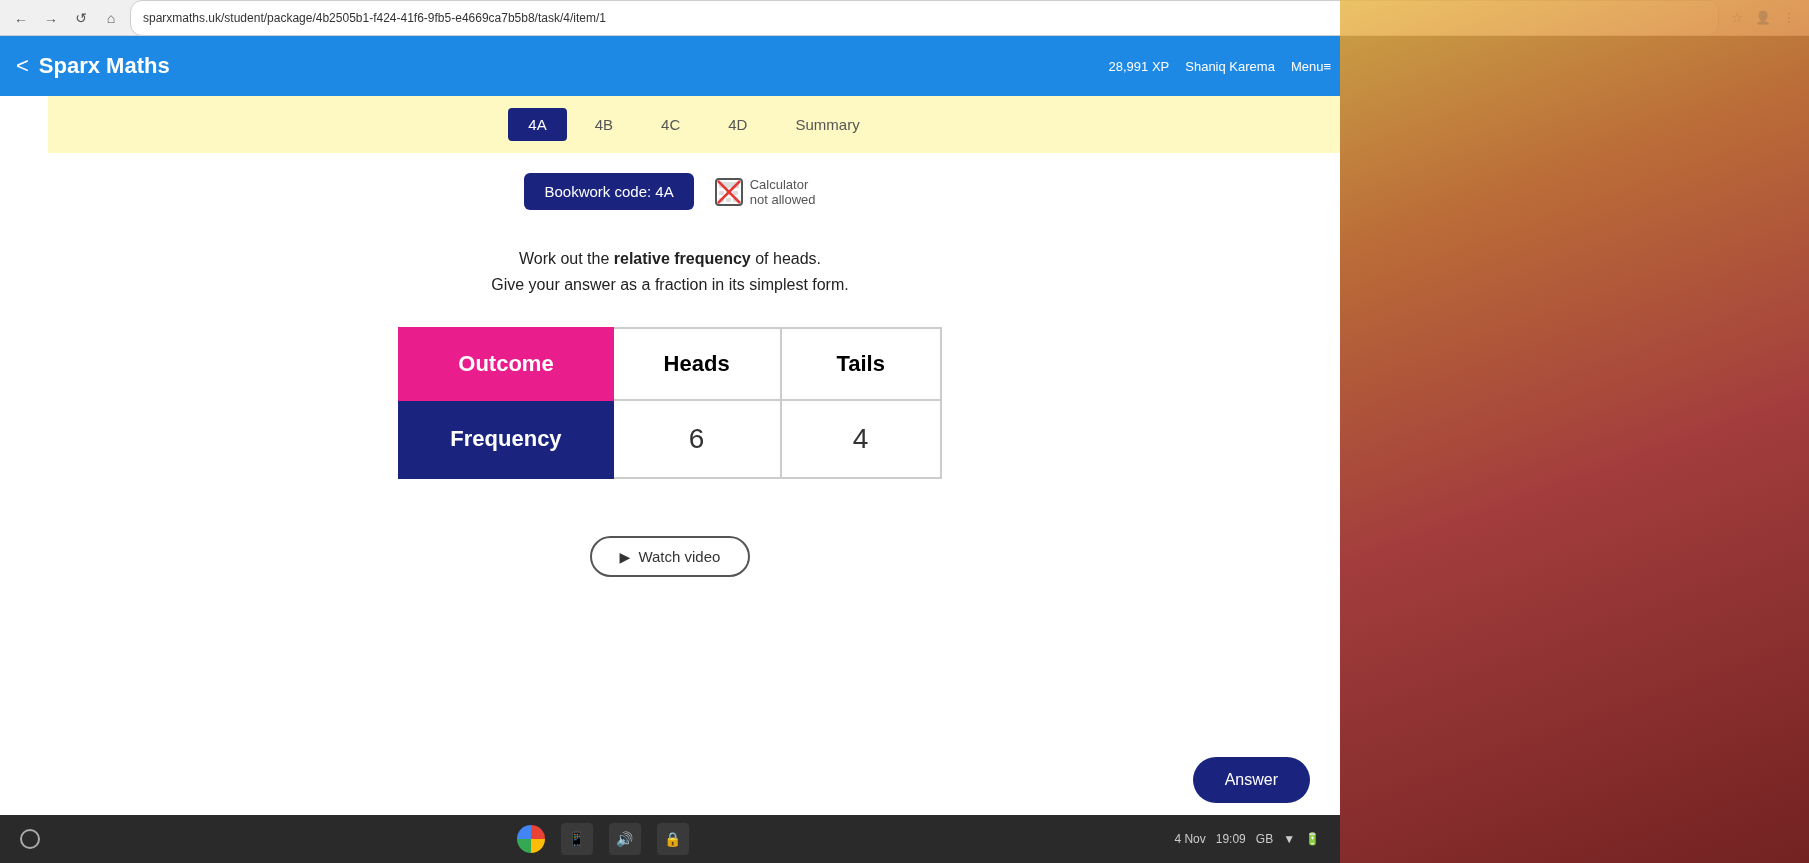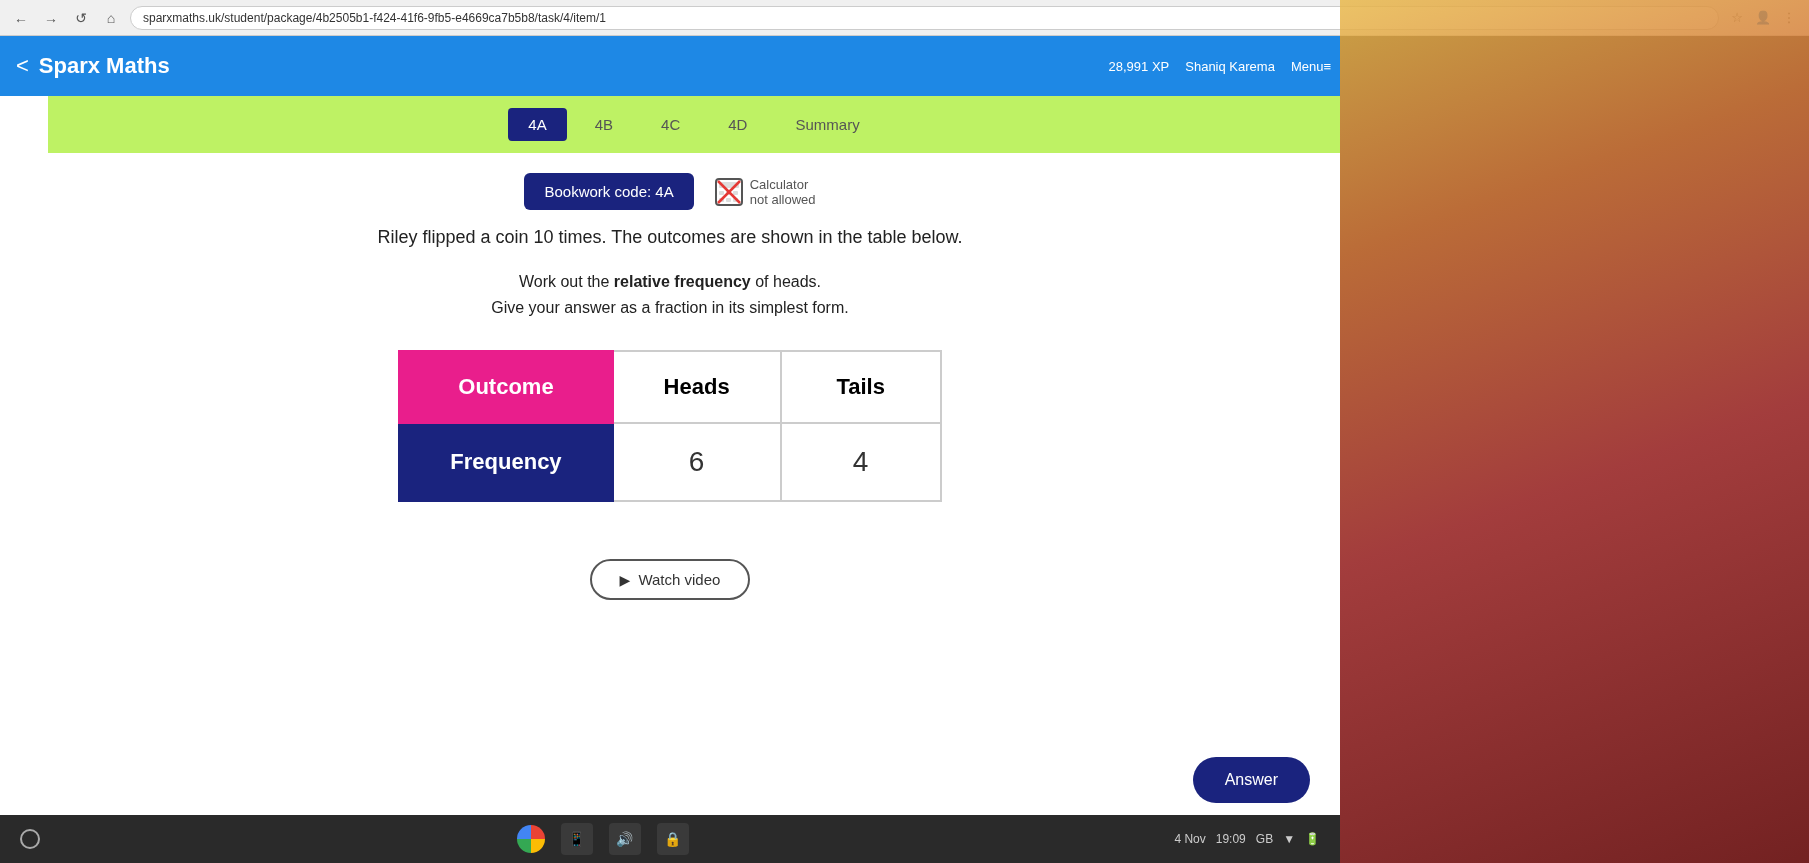--- a/index.html
+++ b/index.html
@@ -27,21 +27,21 @@
       border-radius: 50%;
       border: none;
       background: transparent;
       cursor: pointer;
       font-size: 14px;
       color: #555;
       display: flex; align-items: center; justify-content: center;
     }
     .address-bar {
       flex: 1;
-      height: 24px;
+      height: 36px;
       background: white;
       border: 1px solid #ccc;
       border-radius: 12px;
       padding: 0 12px;
       font-size: 12px;
       color: #333;
       display: flex;
       align-items: center;
     }
     .browser-actions {
@@ -109,21 +109,21 @@
       gap: 0;
     }
 
     
     .tab-bar {
       display: flex;
       justify-content: center;
       align-items: center;
       padding: 12px 0;
       gap: 8px;
-      background: #bef264;
+      background: #fef9c3;
       margin-left: 48px;
     }
     .tab {
       padding: 8px 20px;
       border-radius: 4px;
       font-size: 15px;
       cursor: pointer;
       font-weight: 500;
     }
     .tab-active {
@@ -145,21 +145,21 @@
       display: flex;
       flex-direction: column;
       align-items: center;
     }
 
     
     .bookwork-bar {
       display: flex;
       align-items: center;
       gap: 20px;
-      margin-bottom: 14px;
+      margin-bottom: 36px;
     }
     .bookwork-code {
       background: #1a237e;
       color: white;
       padding: 10px 20px;
       border-radius: 6px;
       font-size: 15px;
     }
     .calculator-info {
       display: flex;
@@ -392,21 +392,20 @@
           <line x1="26" y1="4" x2="4" y2="26" stroke="#e53935" stroke-width="2.5"></line>
         </svg>
         <div>
           <div>Calculator</div>
           <div>not allowed</div>
         </div>
       </div>
     </div>
 
     <div class="question-area">
-      <div class="question-main">Riley flipped a coin 10 times. The outcomes are shown in the table below.</div>
       <div class="question-sub">
         <span>Work out the </span><span class="bold-text">relative frequency</span><span> of heads.</span><br>
         <span>Give your answer as a fraction in its simplest form.</span>
       </div>
     </div>
 
     <table class="data-table">
       <thead>
         <tr>
           <th class="table-header-cell outcome-cell">Outcome</th>

